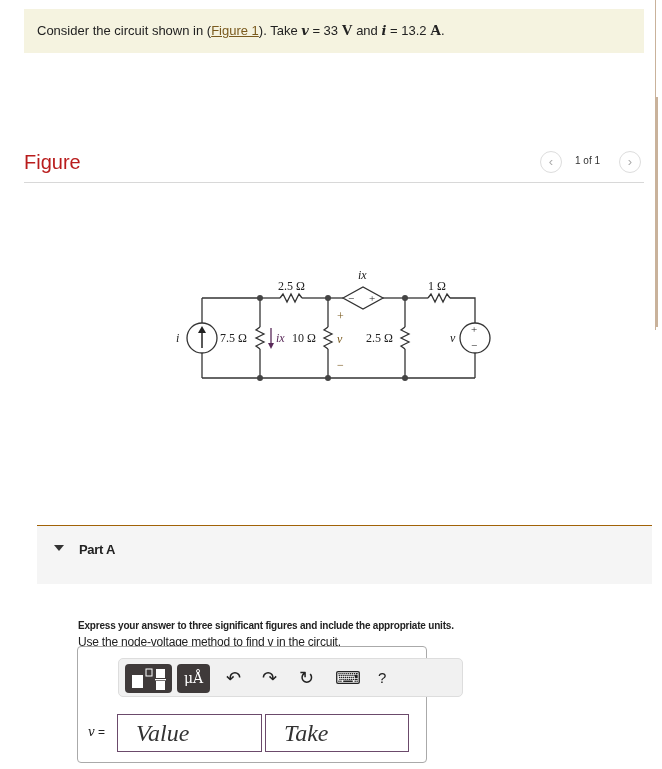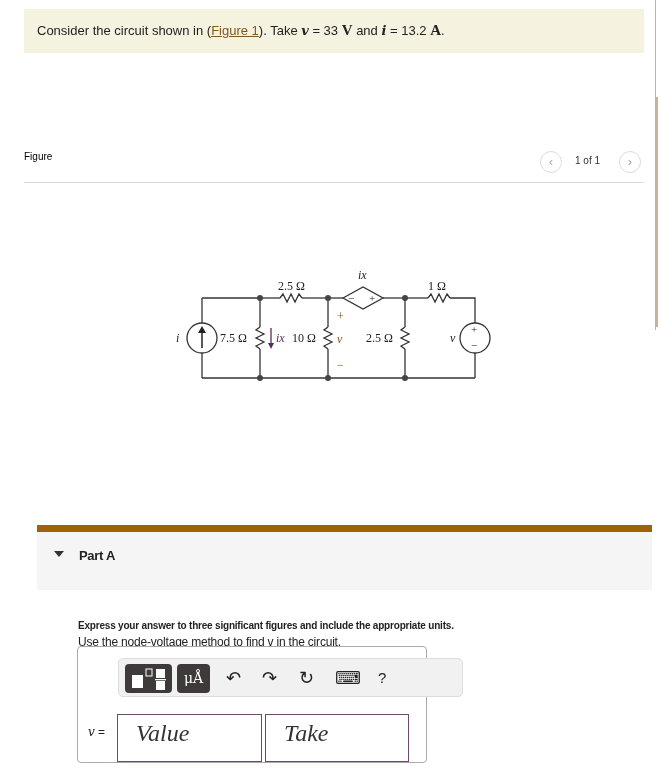--- a/index.html
+++ b/index.html
@@ -5,41 +5,41 @@
   html, body { margin:0; padding:0; }
   body { width:662px; height:769px; background:#ffffff; position:relative; overflow:hidden;
          font-family:"Liberation Sans", sans-serif; color:#222; }
   .problem { position:absolute; left:24px; top:9px; width:620px; height:44px; background:#f5f3e0; }
   .problem-text { position:absolute; left:13px; top:13px; font-size:13px; color:#222; white-space:nowrap; }
   .problem-text a { color:#7a5a1e; text-decoration:underline; }
   .mathv { font-family:"DejaVu Serif", serif; font-style:italic; font-weight:bold; font-size:13px; }
   .mathu { font-family:"Liberation Serif", serif; font-weight:bold; font-size:15px; }
   .scroll-line { position:absolute; left:655px; top:0; width:1px; height:330px; background:#c9b29b; }
   .scroll-thumb { position:absolute; left:656px; top:97px; width:2px; height:230px; background:#c9b29b; }
-  .fig-label { position:absolute; left:24px; top:151px; font-size:10px; color:#000000; }
+  .fig-label { position:absolute; left:24px; top:151px; font-size:20px; color:#b91c1c; }
   .fig-rule { position:absolute; left:24px; top:182px; width:620px; height:1px; background:#d8d8d8; }
   .nav-btn { position:absolute; top:151px; width:22px; height:22px; border:1px solid #ddd; border-radius:50%;
              box-sizing:border-box; color:#aaa; font-size:13px; text-align:center; line-height:19px; cursor:pointer; background:#fff; }
   .pager { position:absolute; left:575px; top:155px; font-size:10px; color:#333; }
   .circuit { position:absolute; left:170px; top:265px; }
-  .part-bar { position:absolute; left:37px; top:525px; width:615px; height:58px; background:#f5f5f5; border-top:7px solid #a16207; }
+  .part-bar { position:absolute; left:37px; top:525px; width:615px; height:58px; background:#f5f5f5; border-top:1px solid #a16207; }
   .part-arrow { position:absolute; left:17px; top:19px; width:0; height:0; border-left:5px solid transparent;
                 border-right:5px solid transparent; border-top:6px solid #333; }
   .part-title { position:absolute; left:42px; top:16px; font-size:13px; font-weight:bold; color:#222; letter-spacing:-0.3px; }
   .instr1 { position:absolute; left:78px; top:595px; font-size:12px; color:#222; letter-spacing:-0.2px;margin-top:40px; }
   .instr2 { position:absolute; left:78px; top:620px; font-size:10px; font-weight:bold; color:#222; letter-spacing:-0.2px; }
   .answer-box { position:absolute; left:77px; top:646px; width:350px; height:117px; border:1px solid #aaa; border-radius:4px;
                 background:#fff; box-sizing:border-box; }
   .toolbar { position:absolute; left:40px; top:11px; width:345px; height:39px; background:#f1f1f1; border:1px solid #ddd;
              border-radius:5px; box-sizing:border-box; }
   .tb-dark { position:absolute; top:5px; height:29px; background:#3f3a3a; border-radius:4px; }
   .tb-icon { position:absolute; top:8px; font-size:18px; color:#222; cursor:pointer; line-height:22px; }
   .var-label { position:absolute; left:10px; top:78px; font-size:12px; color:#222; }
   .var-label .v { font-family:"DejaVu Serif", serif; font-style:italic; }
-  .field { position:absolute; top:67px; height:48px; border:1px solid #6b4a6b; box-sizing:border-box; background:#fff;
+  .field { position:absolute; top:67px; height:38px; border:1px solid #6b4a6b; box-sizing:border-box; background:#fff;
            font-family:"Liberation Serif", serif; font-style:italic; font-size:24px; color:#333; padding:5px 0 0 18px; cursor:text; }
 </style>
 </head>
 <body>
 
 <div class="problem">
   <div class="problem-text">
     <span>Consider the circuit shown in (</span><a>Figure 1</a><span>). Take </span><span class="mathv">v</span><span> = 33 </span><span class="mathu">V</span><span> and </span><span class="mathv">i</span><span> = 13.2 </span><span class="mathu">A</span><span>.</span>
   </div>
 </div>

